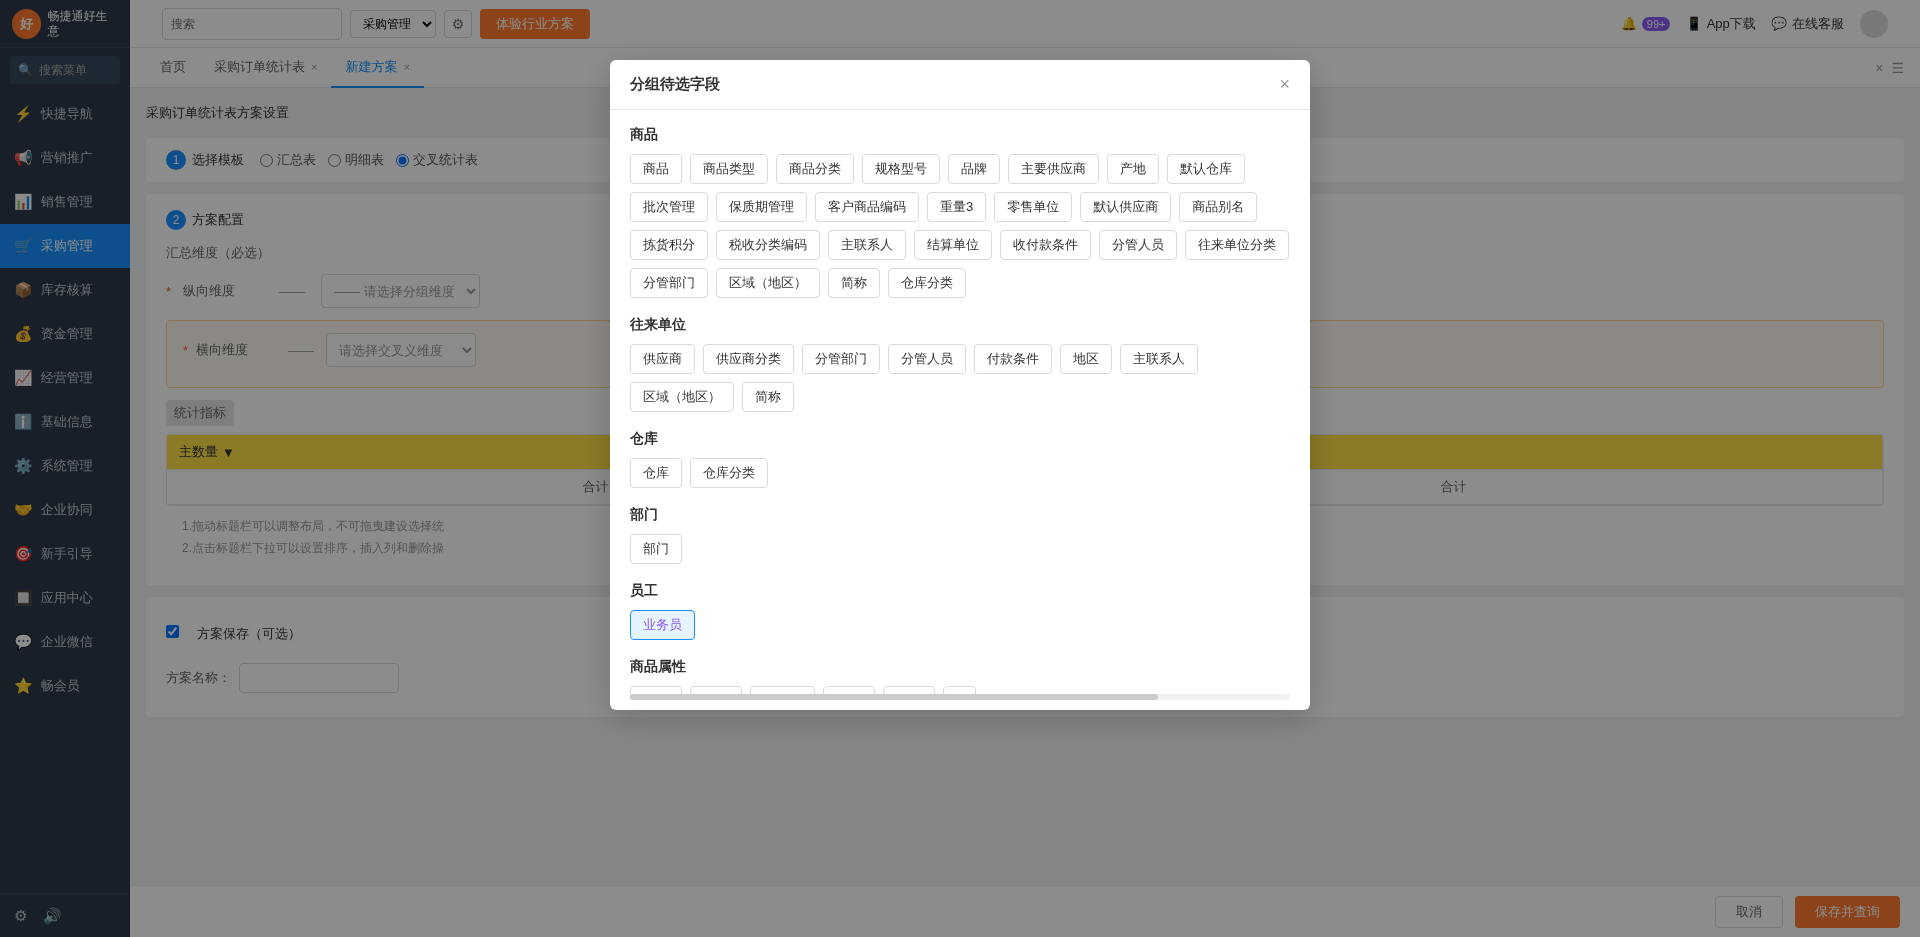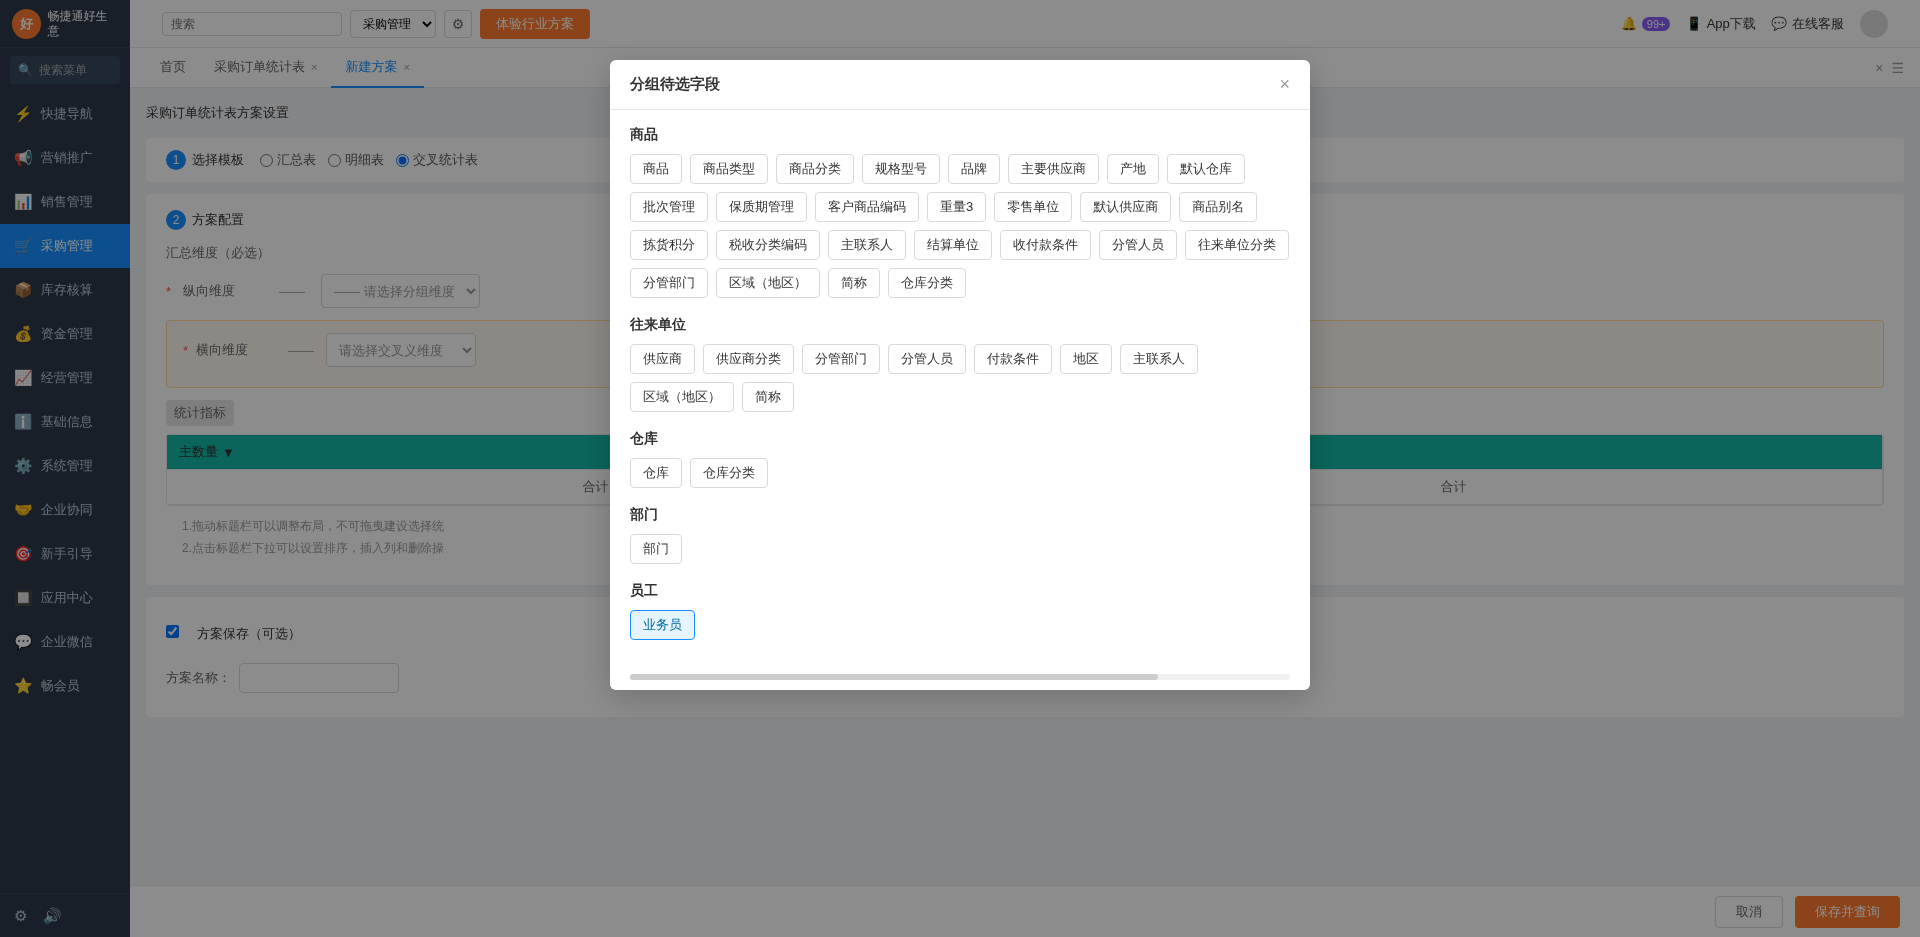--- a/index.html
+++ b/index.html
@@ -15,21 +15,21 @@
       padding: 0 16px;
       position: fixed;
       top: 0; left: 0; right: 0;
       z-index: 100;
     }
     .header-search {
       margin-left: 16px;
       display: flex; align-items: center; gap: 8px;
     }
     .header-search input {
-      width: 180px; height: 24px;
+      width: 180px; height: 32px;
       border: 1px solid #d9d9d9; border-radius: 4px;
       padding: 0 8px; font-size: 12px; color: #999;
     }
     .header-select {
       height: 28px; border: 1px solid #d9d9d9; border-radius: 4px;
       padding: 0 8px; font-size: 12px; background: #fff;
     }
     .gear-btn {
       width: 28px; height: 28px;
       border: 1px solid #d9d9d9; border-radius: 4px;
@@ -204,21 +204,21 @@
 
     
     .table-area {
       background: #fff;
       border: 1px solid #e8e8e8;
       border-radius: 4px;
     }
     .table-head {
       display: flex;
       border-bottom: 1px solid #e8e8e8;
-      background: #14b8a6;
+      background: #fde047;
     }
     .table-head-cell {
       padding: 8px 12px;
       font-size: 13px; color: #333;
       border-right: 1px solid #e8e8e8;
       flex: 1;
       display: flex; align-items: center; gap: 4px;
     }
     .table-body-row {
       display: flex;
@@ -310,21 +310,21 @@
       display: flex; flex-wrap: wrap; gap: 8px;
     }
     .field-tag {
       border: 1px solid #d9d9d9;
       border-radius: 4px;
       padding: 5px 12px;
       font-size: 13px; color: #333;
       cursor: pointer;
       background: #fff;
     }
-    .field-tag.selected { border-color: #1890ff; color: #0369a1; background: #e6f4ff; }
+    .field-tag.selected { border-color: #1890ff; color: #8b5cf6; background: #e6f4ff; }
     .modal-scrollbar-container {
       height: 6px;
       background: #f0f0f0;
       border-radius: 3px;
       margin: 0 20px 10px;
     }
     .modal-scrollbar {
       width: 80%; height: 6px;
       background: #ccc; border-radius: 3px;
     }
@@ -618,20 +618,31 @@
         </div>
       </div>
 
       <div class="modal-section">
         <div class="modal-section-title">员工</div>
         <div class="field-grid">
           <span class="field-tag selected">业务员</span>
         </div>
       </div>
 
+      <div class="modal-section">
+        <div class="modal-section-title">商品属性</div>
+        <div class="field-grid">
+          <span class="field-tag">属性</span>
+          <span class="field-tag">颜色</span>
+          <span class="field-tag">多规格</span>
+          <span class="field-tag">尺码</span>
+          <span class="field-tag">鞋码</span>
+          <span class="field-tag">1</span>
+        </div>
+      </div>
 
     </div>
 
     <div class="modal-scrollbar-container">
       <div class="modal-scrollbar"></div>
     </div>
   </div>
 </div>
 
 </body></html>

